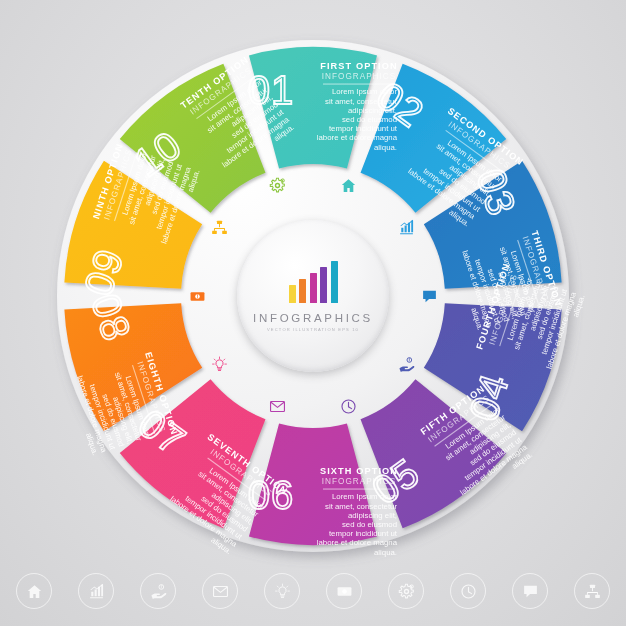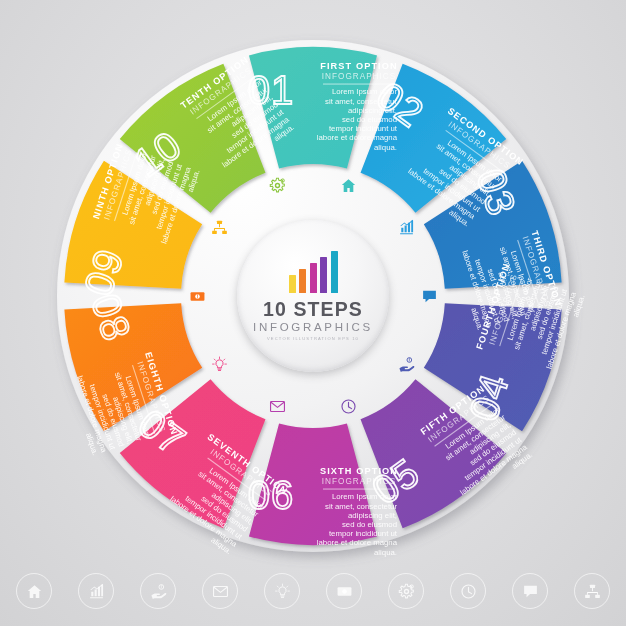--- a/index.html
+++ b/index.html
@@ -355,21 +355,20 @@
   </div>
 
   <div class="hub">
     <div class="hub-bars" id="hub-bars">
         <i style="background: rgb(246, 211, 60); height: 18px;"></i>
         <i style="background: rgb(239, 127, 42); height: 24px;"></i>
         <i style="background: rgb(194, 54, 157); height: 30px;"></i>
         <i style="background: rgb(122, 63, 174); height: 36px;"></i>
         <i style="background: rgb(27, 167, 198); height: 42px;"></i>
       </div>
-    <div class="hub-title">10 STEPS</div>
     <div class="hub-sub">INFOGRAPHICS</div>
     <div class="hub-sub2">VECTOR ILLUSTRATION EPS 10</div>
   </div>
 
   <div class="strip" id="bottom-strip">
       <div class="strip-item">
         <svg viewBox="0 0 24 24" style="color:rgba(255,255,255,.8)">
           <path d="M12 3 2.6 11.2h2.6V21h5.1v-5.6h3.4V21h5.1v-9.8h2.6z"></path>
         </svg>
       </div>

